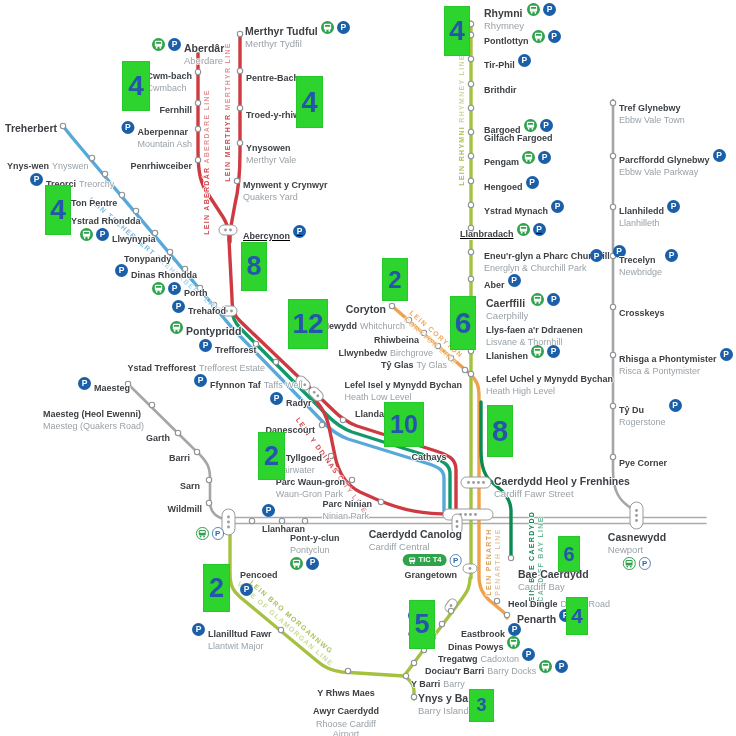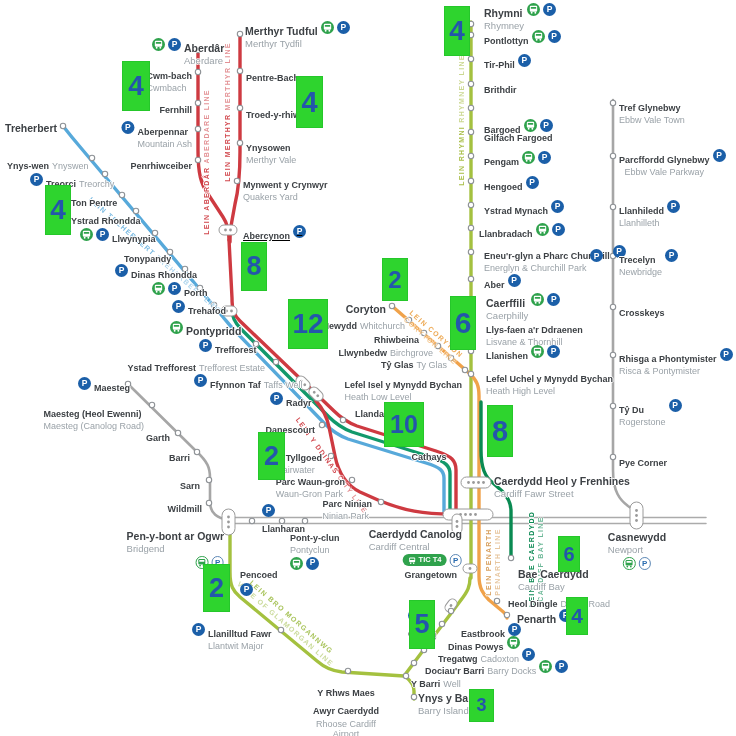--- a/index.html
+++ b/index.html
@@ -359,21 +359,21 @@
           <div class="txt"><span class="cy">Hengoed</span></div>
           <span class="ic ic-p">P</span>
         </div>
       </div>
       <div class="st al-l" style="left: 484px; top: 200px;">
         <div class="row">
           <div class="txt"><span class="cy">Ystrad Mynach</span></div>
           <span class="ic ic-p">P</span>
         </div>
       </div>
-      <div class="st al-l" style="left: 479px; top: 223px;">
+      <div class="st al-l" style="left: 460px; top: 223px; text-decoration: underline;">
         <div class="row">
           <div class="txt"><span class="cy">Llanbradach</span></div>
           <span class="ic ic-bus">
             <svg viewBox="0 0 12 12">
               <rect x="2" y="2" width="8" height="6.4" rx="1.3" fill="#fff"></rect>
               <rect x="3" y="3.2" width="6" height="2" rx="0.5" fill="#2fa24c"></rect>
               <circle cx="4" cy="9.5" r="1" fill="#fff"></circle>
               <circle cx="8" cy="9.5" r="1" fill="#fff"></circle>
             </svg>
           </span>
@@ -638,21 +638,21 @@
             </svg>
           </span>
           <span class="ic ic-pout">P</span>
         </div>
       </div>
       <div class="st al-l" style="left: 619px; top: 97px;">
         <div class="row">
           <div class="txt"><span class="cy">Tref Glynebwy</span><div class="en">Ebbw Vale Town</div></div>
         </div>
       </div>
-      <div class="st al-l" style="left: 619px; top: 149px; text-align: center;">
+      <div class="st al-l" style="left: 619px; top: 149px;">
         <div class="row">
           <div class="txt"><span class="cy">Parcffordd Glynebwy</span><div class="en">Ebbw Vale Parkway</div></div>
           <span class="ic ic-p">P</span>
         </div>
       </div>
       <div class="st al-l" style="left: 619px; top: 200px;">
         <div class="row">
           <div class="txt"><span class="cy">Llanhiledd</span><div class="en">Llanhilleth</div></div>
           <span class="ic ic-p">P</span>
         </div>
@@ -686,21 +686,21 @@
         </div>
       </div>
       <div class="st al-l" style="left: 78px; top: 377px;">
         <div class="row">
           <span class="ic ic-p">P</span>
           <div class="txt"><span class="cy">Maesteg</span></div>
         </div>
       </div>
       <div class="st al-r" style="left: 144px; top: 403px; transform: translateX(-100%);">
         <div class="row">
-          <div class="txt"><span class="cy">Maesteg (Heol Ewenni)</span><div class="en">Maesteg (Canolog Road)</div></div>
+          <div class="txt"><span class="cy">Maesteg (Heol Ewenni)</span><div class="en">Maesteg (Quakers Road)</div></div>
         </div>
       </div>
       <div class="st al-r" style="left: 170px; top: 427px; transform: translateX(-100%);">
         <div class="row">
           <div class="txt"><span class="cy">Garth</span></div>
         </div>
       </div>
       <div class="st al-r" style="left: 190px; top: 447px; transform: translateX(-100%);">
         <div class="row">
           <div class="txt"><span class="cy">Barri</span></div>
@@ -710,23 +710,20 @@
         <div class="row">
           <div class="txt"><span class="cy">Sarn</span></div>
         </div>
       </div>
       <div class="st al-r" style="left: 202px; top: 498px; transform: translateX(-100%);">
         <div class="row">
           <div class="txt"><span class="cy">Wildmill</span></div>
         </div>
       </div>
       <div class="st al-r big" style="left: 224px; top: 526px; transform: translateX(-100%);">
-        <div class="row">
-          <div class="txt"><span class="cy">Pen-y-bont ar Ogwr</span><div class="en">Bridgend</div></div>
-        </div>
         <div class="below">
           <span class="ic ic-busout">
             <svg viewBox="0 0 12 12">
               <rect x="2" y="2" width="8" height="6.4" rx="1.3" fill="#2fa24c"></rect>
               <rect x="3" y="3.2" width="6" height="2" rx="0.5" fill="#fff"></rect>
               <circle cx="4" cy="9.5" r="1" fill="#2fa24c"></circle>
               <circle cx="8" cy="9.5" r="1" fill="#2fa24c"></circle>
             </svg>
           </span>
           <span class="ic ic-pout">P</span>
@@ -770,21 +767,21 @@
           <div class="txt"><span class="cy">Llanilltud Fawr</span><div class="en">Llantwit Major</div></div>
         </div>
       </div>
       <div class="st al-c wrap" style="left: 346px; top: 682px; transform: translateX(-50%);">
         <div class="row">
           <div class="txt" style="max-width: 66px;"><span class="cy">Y Rhws Maes Awyr Caerdydd</span><div class="en">Rhoose Cardiff Airport</div></div>
         </div>
       </div>
       <div class="st al-l" style="left: 411px; top: 673px;">
         <div class="row">
-          <div class="txt"><span class="cy">Y Barri</span><span class="en inline">Well</span></div>
+          <div class="txt"><span class="cy">Y Barri</span><span class="en inline">Barry</span></div>
         </div>
       </div>
       <div class="st al-l big" style="left: 418px; top: 688px;">
         <div class="row">
           <div class="txt"><span class="cy">Ynys y Barri</span><div class="en">Barry Island</div></div>
         </div>
       </div>
       <div class="st al-l" style="left: 425px; top: 660px;">
         <div class="row">
           <div class="txt"><span class="cy">Dociau'r Barri</span><span class="en inline">Barry Docks</span></div>

